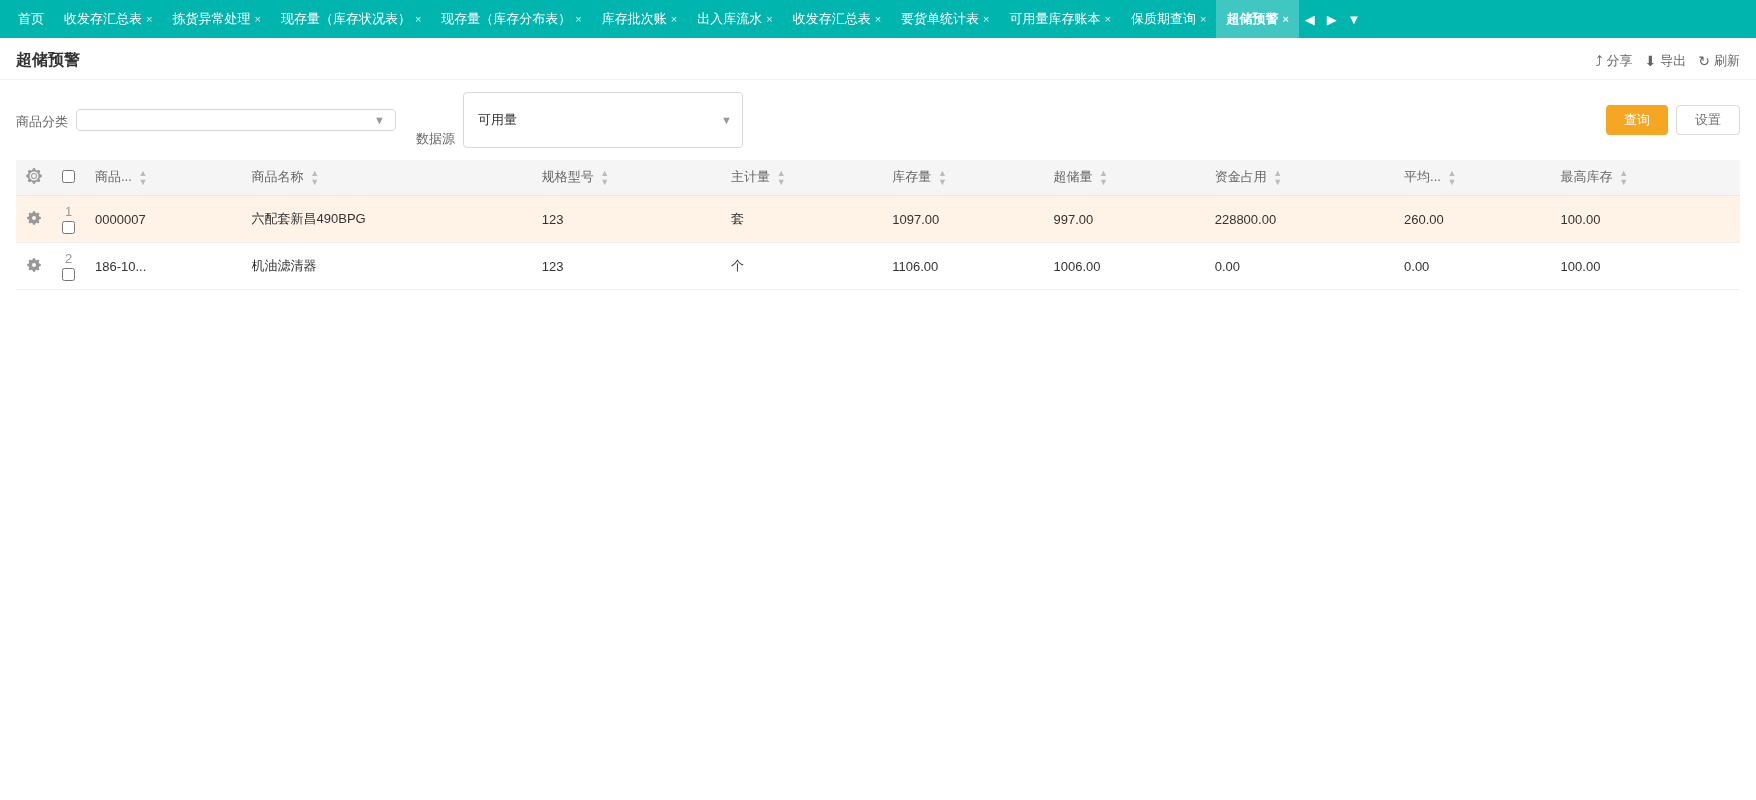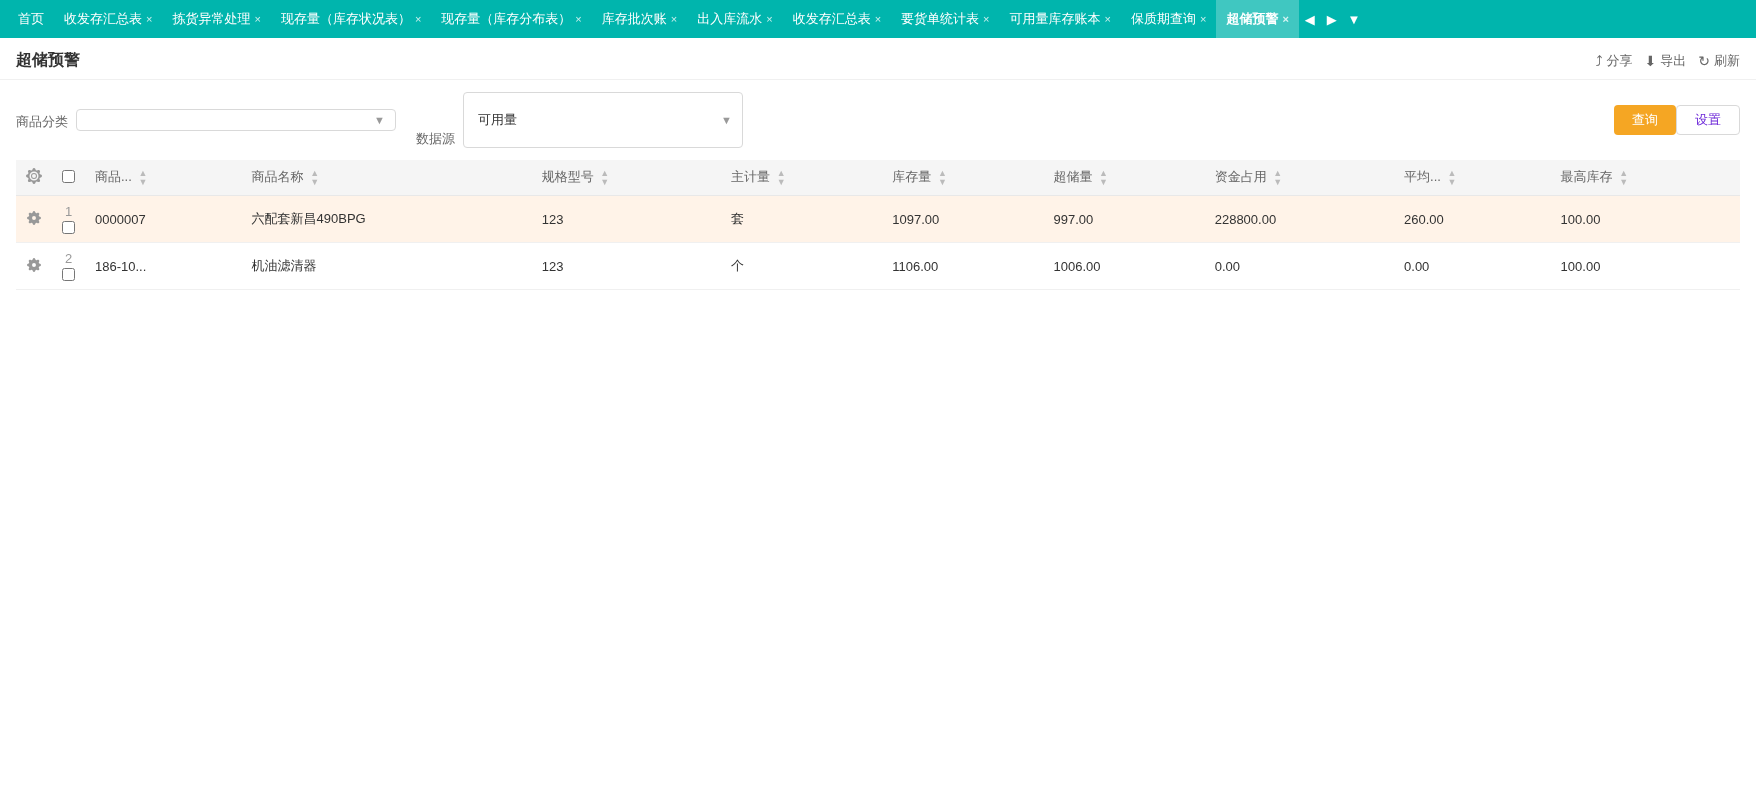--- a/index.html
+++ b/index.html
@@ -128,32 +128,32 @@
       color: #fff;
       border: none;
       border-radius: 4px;
       padding: 6px 18px;
       cursor: pointer;
       font-size: 13px;
       margin-left: auto;
     }
     .btn-settings {
       background: #fff;
-      color: #6d28d9;
+      color: #737373;
       border: 1px solid #d9d9d9;
       border-radius: 4px;
       padding: 5px 18px;
       cursor: pointer;
       font-size: 13px;
     }
 
     .filter-right {
       margin-left: auto;
       display: flex;
-      gap: 0;
+      gap: 8px;
       align-items: center;
     }
 
     
     .table-container {
       padding: 0 16px;
       overflow-x: auto;
     }
     table {
       width: 100%;

